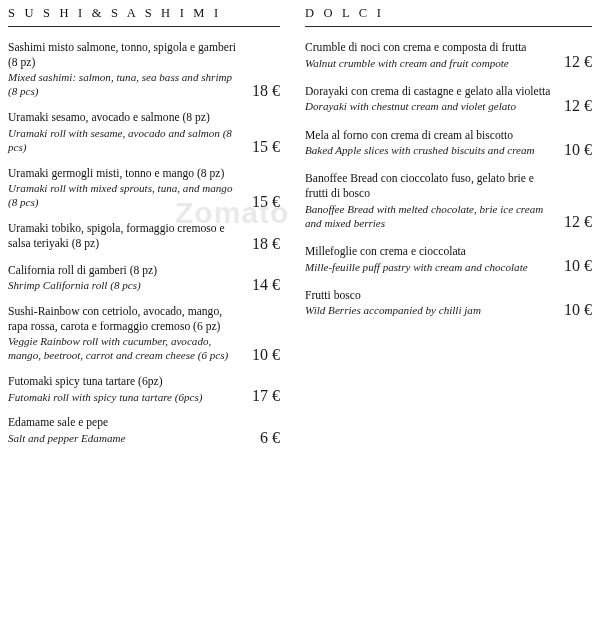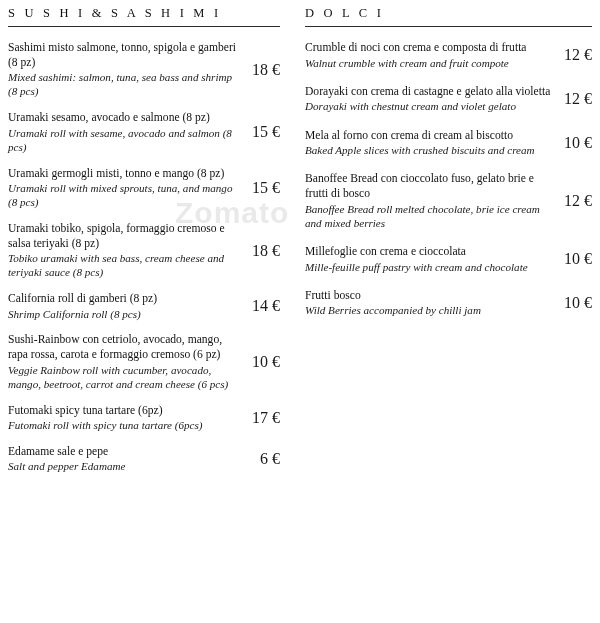--- a/index.html
+++ b/index.html
@@ -66,21 +66,21 @@
     border-bottom: 1px solid #2b2b2b;
     margin-top: 5px;
     margin-bottom: 0;
   }
   .items {
     margin-top: 0;
   }
   .item {
     display: flex;
     flex-direction: row;
-    align-items: center;
+    align-items: flex-end;
     justify-content: space-between;
   }
   .item-text {
     flex: 1 1 auto;
     padding-right: 6px;
   }
   .name {
     font-size: 11.6px;
     line-height: 14.6px;
     color: #111;
@@ -138,21 +138,20 @@
           <div class="item-text">
             <div class="name">Uramaki germogli misti, tonno e mango (8 pz)</div>
             <div class="desc">Uramaki roll with mixed sprouts, tuna, and mango (8 pcs)</div>
           </div>
           <div class="price">15 €</div>
         </div>
 
         <div class="item">
           <div class="item-text">
             <div class="name">Uramaki tobiko, spigola, formaggio cremoso e salsa teriyaki (8 pz)</div>
-            <div class="desc">Tobiko uramaki with sea bass, cream cheese and teriyaki sauce (8 pcs)</div>
           </div>
           <div class="price">18 €</div>
         </div>
 
         <div class="item">
           <div class="item-text">
             <div class="name">California roll di gamberi (8 pz)</div>
             <div class="desc">Shrimp California roll (8 pcs)</div>
           </div>
           <div class="price">14 €</div>
@@ -211,21 +210,21 @@
           <div class="item-text">
             <div class="name">Mela al forno con crema di cream al biscotto</div>
             <div class="desc">Baked Apple slices with crushed biscuits and cream</div>
           </div>
           <div class="price">10 €</div>
         </div>
 
         <div class="item">
           <div class="item-text">
             <div class="name">Banoffee Bread con cioccolato fuso, gelato brie e frutti di bosco</div>
-            <div class="desc">Banoffee Bread roll melted chocolate, brie ice cream and mixed berries</div>
+            <div class="desc">Banoffee Bread with melted chocolate, brie ice cream and mixed berries</div>
           </div>
           <div class="price">12 €</div>
         </div>
 
         <div class="item">
           <div class="item-text">
             <div class="name">Millefoglie con crema e cioccolata</div>
             <div class="desc">Mille-feuille puff pastry with cream and chocolate</div>
           </div>
           <div class="price">10 €</div>

